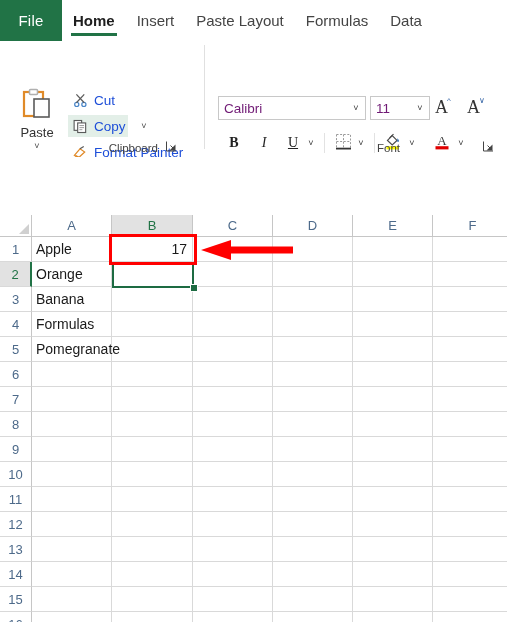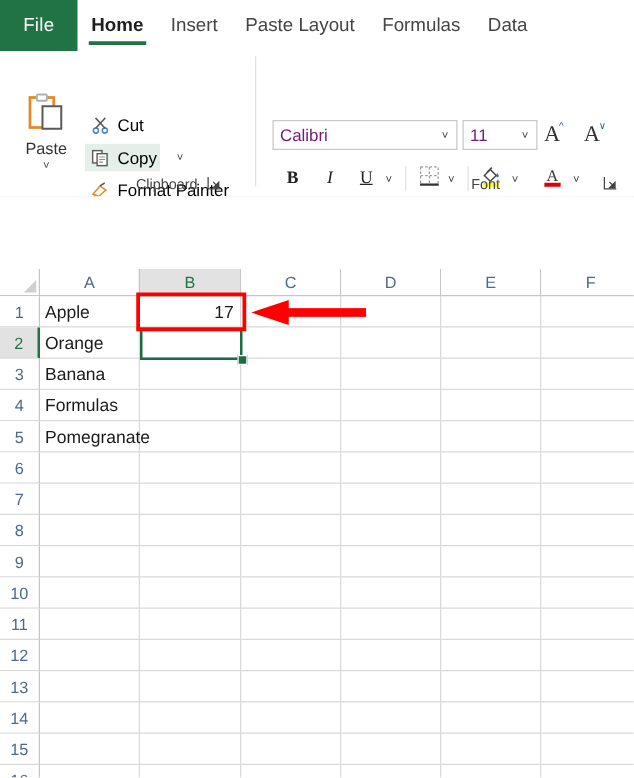--- a/index.html
+++ b/index.html
@@ -93,21 +93,21 @@
     bottom: 4px;
     width: 13px; height: 13px;
     color: #444;
     cursor: pointer;
   }
   .dlg-launcher svg { display:block; }
 
   
   .paste-btn {
     position: absolute;
-    left: 10px; top: 32px;
+    left: 10px; top: 46px;
     width: 54px; height: 78px;
     display: flex;
     flex-direction: column;
     align-items: center;
     cursor: pointer;
   }
   .paste-icon { width: 38px; height: 38px; }
   .paste-label {
     font-size: 13px;
     color: #333;
@@ -129,21 +129,21 @@
     cursor: pointer;
     padding-left: 2px;
   }
   .clip-item .ico {
     width: 20px; height: 18px;
     display: flex; align-items: center; justify-content: center;
     flex: 0 0 20px;
   }
   .clip-item .txt {
     font-size: 13.5px;
-    color: #000000;
+    color: #1d4ed8;
     margin-left: 4px;
     white-space: nowrap;
   }
   .copy-hl {
     background: #e3efe8;
   }
   .mini-caret {
     width: 20px; height: 22px;
     display: flex; align-items: center; justify-content: center;
     font-size: 9px; color: #444;

